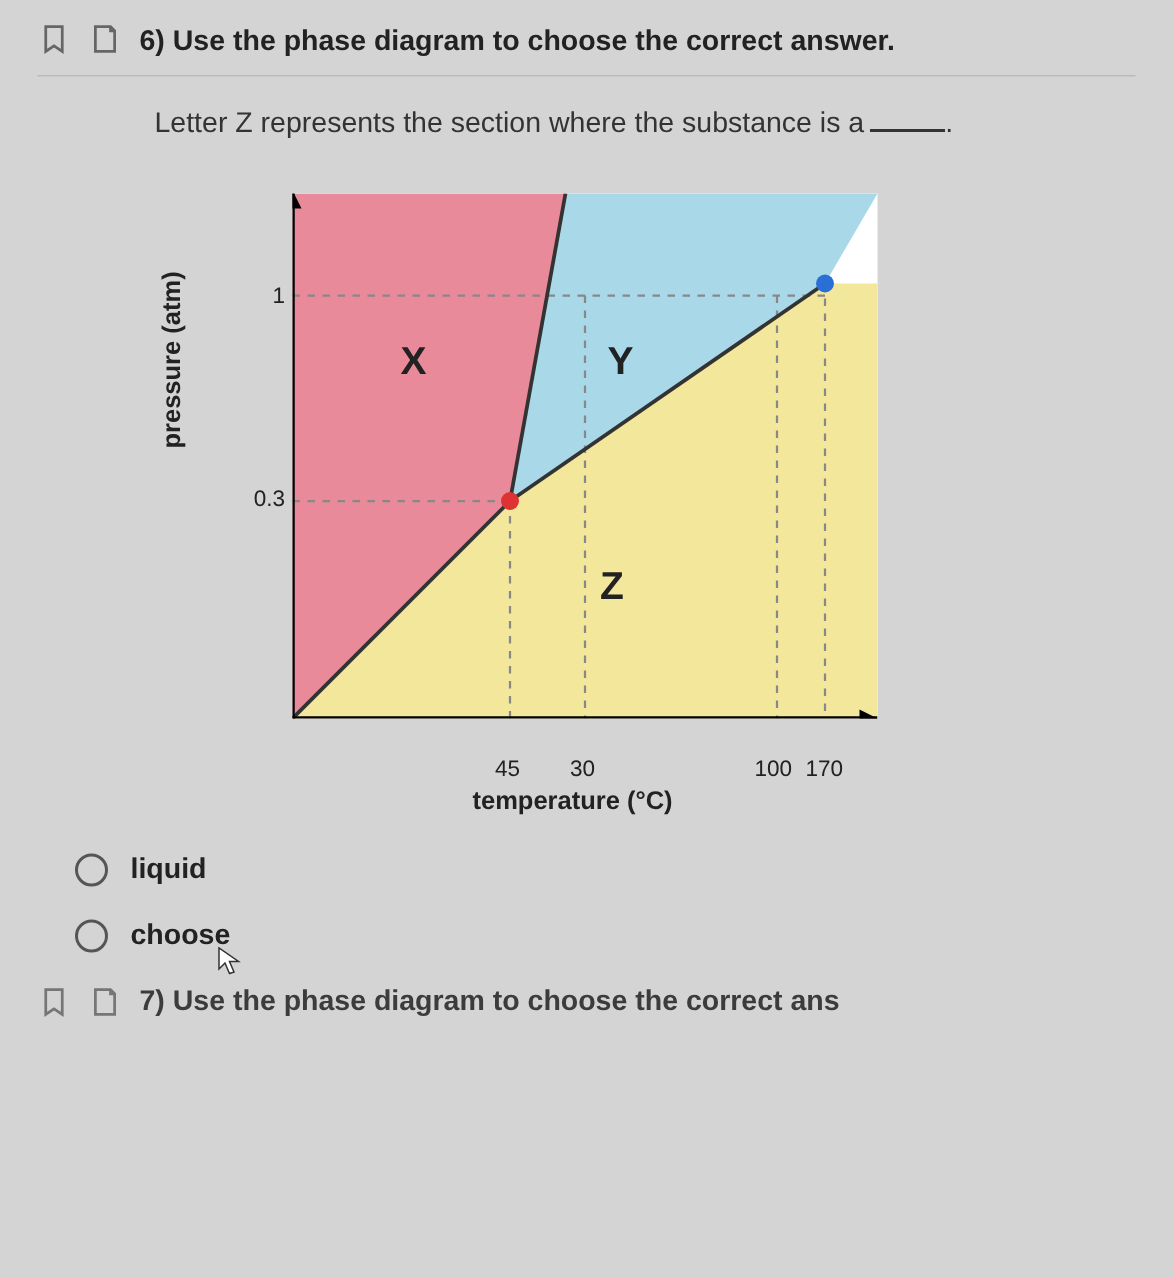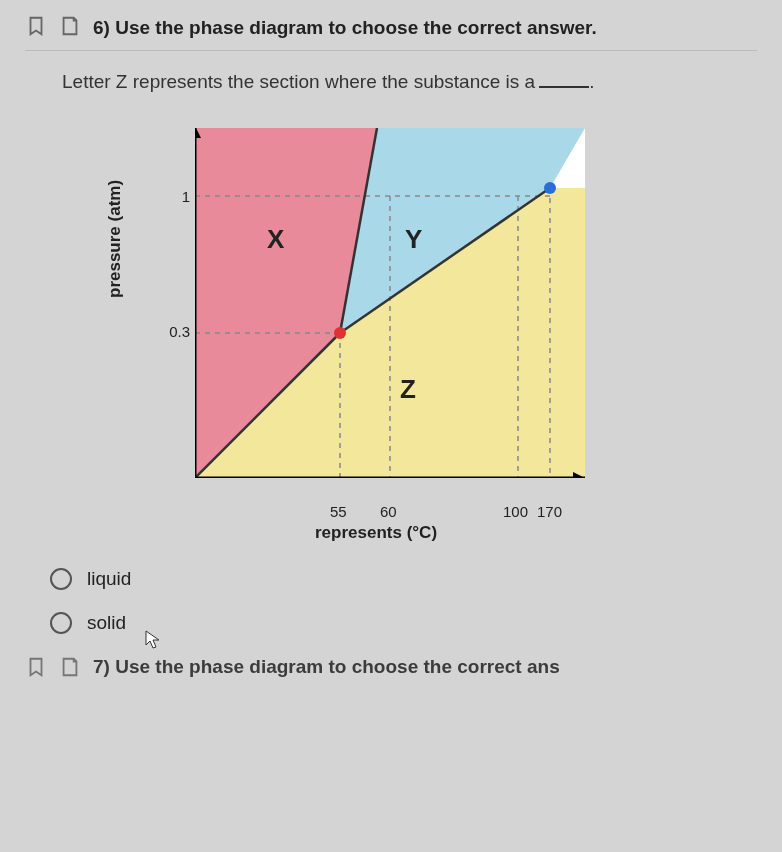--- a/index.html
+++ b/index.html
@@ -13,21 +13,21 @@
     }
     .header-row {
       display: flex;
       align-items: flex-start;
       gap: 12px;
       margin-bottom: 8px;
     }
     .icon-svg { width: 22px; height: 22px; flex-shrink: 0; }
     .q-title { font-weight: bold; font-size: 19px; line-height: 1.4; text-align: center; }
     .divider { border-top: 1px solid #bbb; margin: 8px 0 18px 0; }
-    .subtitle { font-size: 19px; margin-left: 37px; margin-bottom: 25px; color:#333; }
+    .subtitle { font-size: 19px; margin-left: 78px; margin-bottom: 25px; color:#333; }
     .blank { display:inline-block; border-bottom: 2px solid #333; width: 50px; height: 1em; vertical-align: baseline; margin-left:4px;}
     .chart-wrap {
       margin-left: 110px;
       margin-bottom: 30px;
       position: relative;
       width: 460px;
       height: 420px;
     }
     .ylabel {
       position: absolute;
@@ -51,21 +51,21 @@
     .plot {
       position: absolute;
       left: 60px;
       top: 10px;
       width: 390px;
       height: 350px;
       background: #fff;
     }
     .plot svg { width: 100%; height: 100%; display:block; }
     .options { margin-left: 25px; }
-    .option { display:flex; align-items:center; gap: 15px; margin-bottom: 22px; font-size: 19px; }
+    .option { display:flex; align-items:center; gap: 15px; margin-bottom: 22px; font-size: 19px; font-weight: bold; }
     .radio { width: 22px; height: 22px; border: 2px solid #555; border-radius: 50%; flex-shrink:0; }
     .next-q { display:flex; align-items:flex-end; gap:12px; margin-top: 10px; font-weight:bold; font-size:19px; opacity:0.85;}
   </style>
 </head>
 <body>
 
 <div class="header-row">
   <svg class="icon-svg" viewBox="0 0 24 24" fill="none" stroke="#666" stroke-width="2">
       <path d="M6 3h12v18l-6-4-6 4V3z"></path>
     </svg>
@@ -118,35 +118,35 @@
 
       <circle cx="145" cy="205" r="6" fill="#d33"></circle>
       <circle cx="355" cy="60" r="6" fill="#2a6fd6"></circle>
 
       <text x="72" y="120" font-size="26" font-weight="bold" fill="#222">X</text>
       <text x="210" y="120" font-size="26" font-weight="bold" fill="#222">Y</text>
       <text x="205" y="270" font-size="26" font-weight="bold" fill="#222">Z</text>
     </svg>
   </div>
 
-  <div class="xtick" style="left:195px">55</div>
-  <div class="xtick" style="left:245px">60</div>
+  <div class="xtick" style="left:195px">45</div>
+  <div class="xtick" style="left:245px">30</div>
   <div class="xtick" style="left:368px">100</div>
   <div class="xtick" style="left:402px">170</div>
-  <div class="xlabel">represents (°C)</div>
+  <div class="xlabel">temperature (°C)</div>
 </div>
 
 <div class="options">
   <div class="option">
     <div class="radio"></div>
     <span>liquid</span>
   </div>
   <div class="option" style="position:relative;">
     <div class="radio"></div>
-    <span>solid</span>
+    <span>choose</span>
     <svg style="position:absolute; left:95px; top:18px; width:16px; height:20px;" viewBox="0 0 16 20">
         <path d="M1 1 L1 15 L5 11 L8 18 L11 17 L8 10 L14 10 Z" fill="#fff" stroke="#333" stroke-width="1"></path>
       </svg>
   </div>
 </div>
 
 <div class="next-q">
   <svg class="icon-svg" viewBox="0 0 24 24" fill="none" stroke="#666" stroke-width="2">
       <path d="M6 3h12v18l-6-4-6 4V3z"></path>
     </svg>

